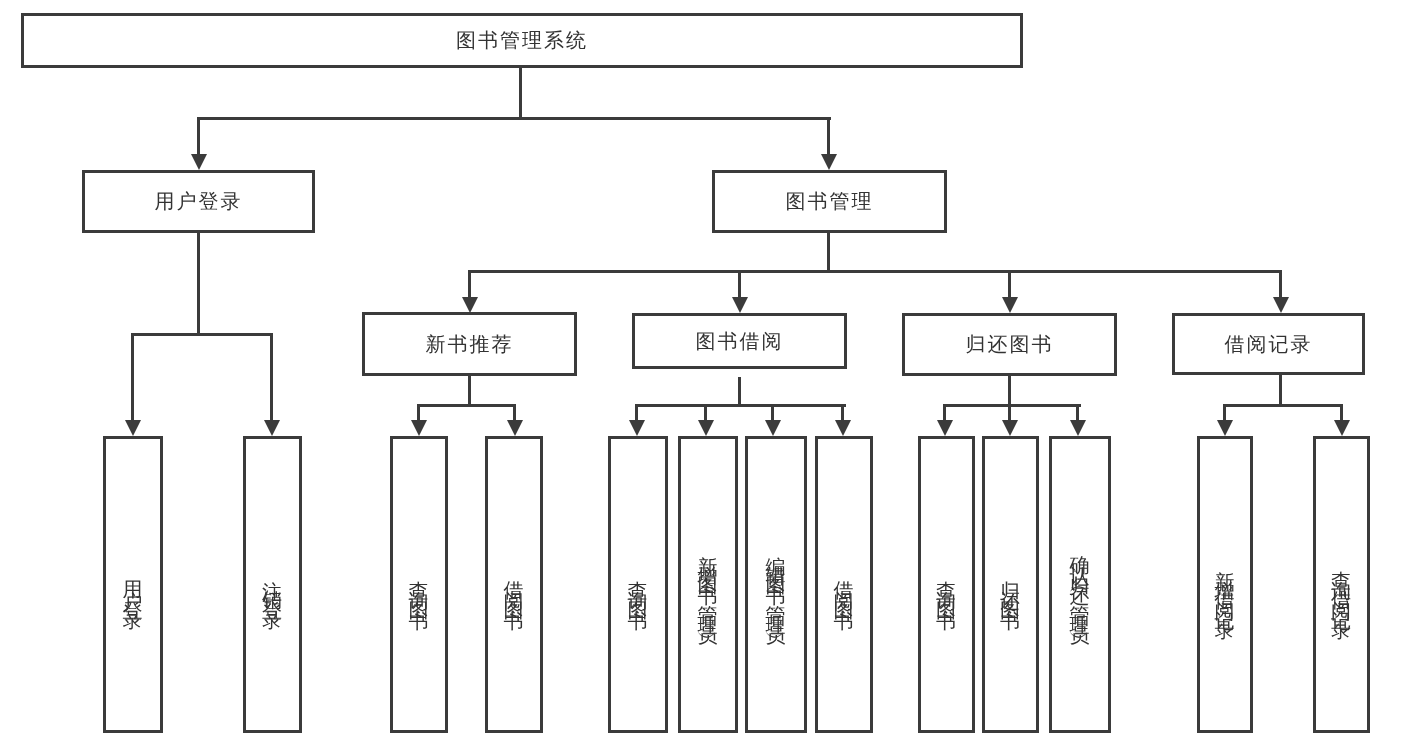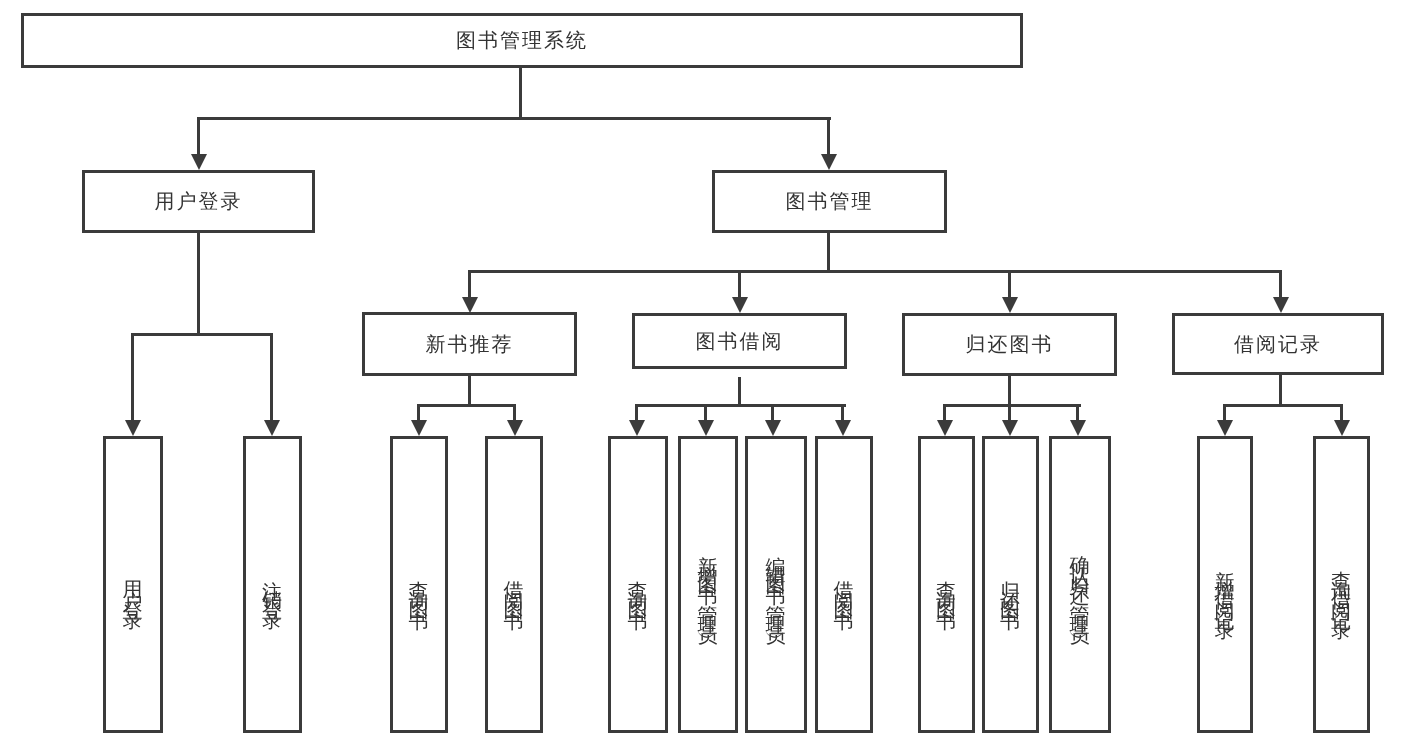--- a/index.html
+++ b/index.html
@@ -104,21 +104,21 @@
 
   <div class="node" style="left:362px;top:312px;width:215px;height:64px;">
     <span>新书推荐</span>
   </div>
   <div class="node" style="left:632px;top:313px;width:215px;height:56px;">
     <span>图书借阅</span>
   </div>
   <div class="node" style="left:902px;top:313px;width:215px;height:63px;">
     <span>归还图书</span>
   </div>
-  <div class="node" style="left:1172px;top:313px;width:212px;height:62px;">
+  <div class="node" style="left:1172px;top:313px;width:193px;height:62px;">
     <span>借阅记录</span>
   </div>
 
   <div class="vl" style="left:468px;top:376px;height:30px;"></div>
   <div class="hl" style="left:417px;top:404px;width:99px;"></div>
   <div class="vl" style="left:417px;top:404px;height:17px;"></div>
   <div class="arrow" style="left:411px;top:420px;"></div>
   <div class="vl" style="left:513px;top:404px;height:17px;"></div>
   <div class="arrow" style="left:507px;top:420px;"></div>
 

